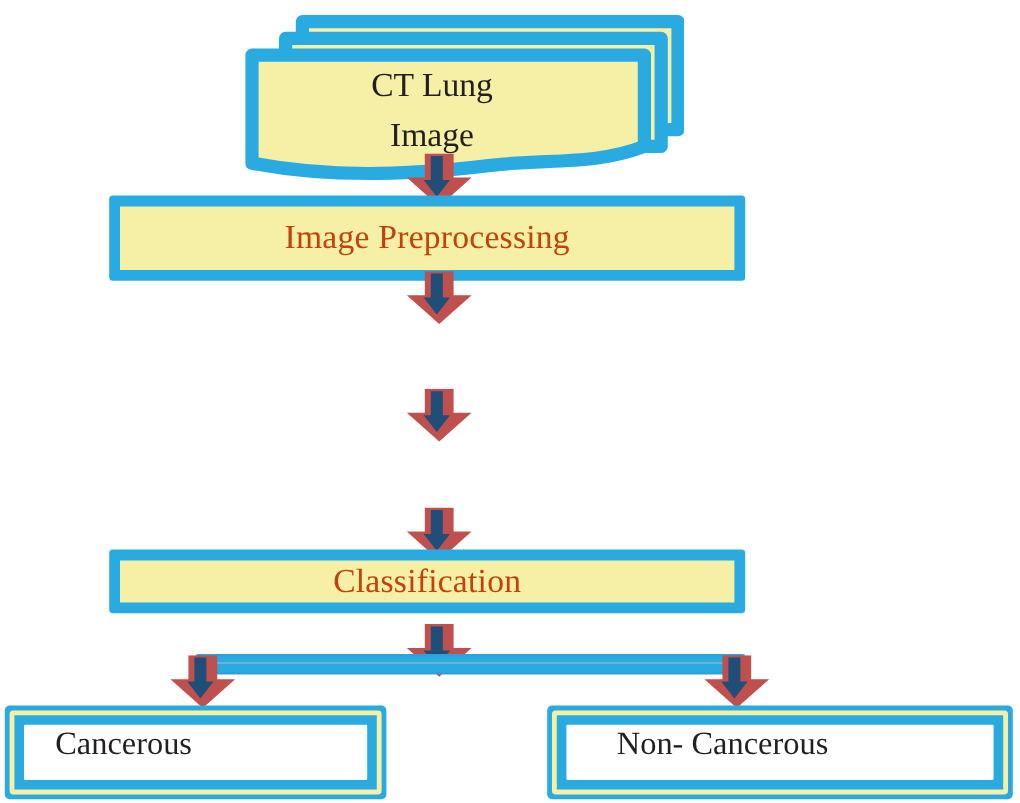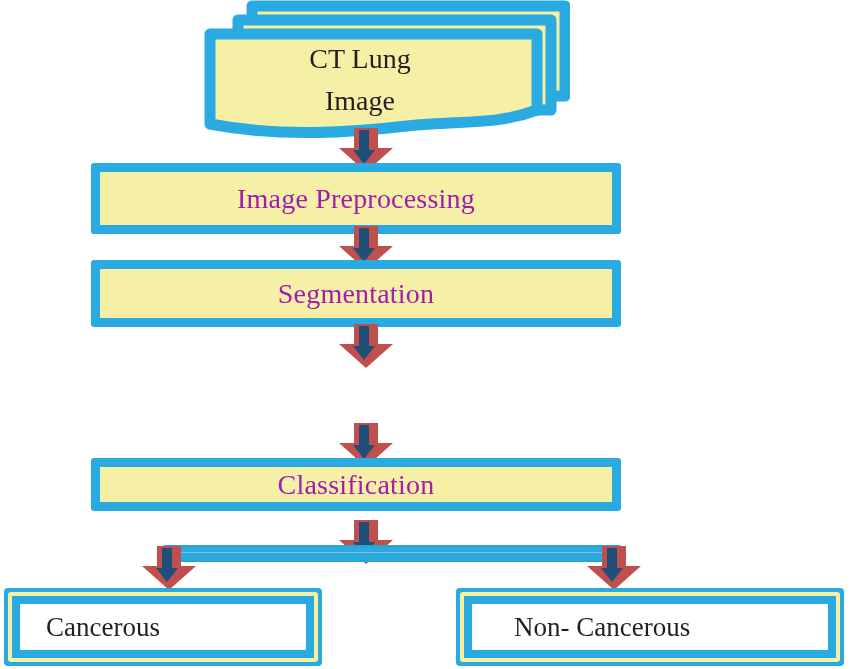--- a/index.html
+++ b/index.html
@@ -30,21 +30,21 @@
     background: #F6EFA6;
     border: 9px solid #29ABE2;
     border-radius: 3px;
     display: flex;
     align-items: center;
     justify-content: center;
   }
   .proc-label {
     font-family: "Liberation Serif", "DejaVu Serif", serif;
     font-size: 28px;
-    color: #a21caf;
+    color: #c2410c;
     letter-spacing: 0.2px;
     white-space: nowrap;
   }
 
   .box-preprocessing { left: 91px;  top: 163px; width: 530px; height: 71px; }
   .box-segmentation  { left: 91px;  top: 260px; width: 530px; height: 67px; }
   .box-features      { left: 91px;  top: 362px; width: 530px; height: 67px; }
   .box-classify      { left: 91px;  top: 458px; width: 530px; height: 53px; }
 
   
@@ -84,38 +84,38 @@
     background: #29ABE2;
     padding: 8px;
   }
   .result-inner {
     box-sizing: border-box;
     width: 100%;
     height: 100%;
     background: #ffffff;
     border-radius: 1px;
     display: flex;
-    align-items: center;
+    align-items: flex-start;
   }
   .result-label {
     font-family: "Liberation Serif", "DejaVu Serif", serif;
     font-size: 27px;
     color: #231f20;
     padding-left: 26px;
     white-space: nowrap;
   }
   .box-cancerous     { left: 4px;   top: 588px; width: 318px; height: 78px; }
   .box-noncancerous  { left: 456px; top: 588px; width: 388px; height: 78px; }
   .box-noncancerous .result-label { padding-left: 42px; }
 
   
   .doc-stack {
     position: absolute;
     left: 195px;
-    top: 0px;
+    top: 12px;
     width: 375px;
     height: 140px;
   }
   .doc-stack svg { display: block; }
 
   
   .arrow {
     position: absolute;
   }
   .arrow svg { display: block; }
@@ -159,23 +159,20 @@
     <span class="proc-label">Image Preprocessing</span>
   </div>
 
   <div class="arrow arr-2">
     <svg width="60" height="45" viewBox="0 0 60 45" xmlns="http://www.w3.org/2000/svg">
       <path d="M18,0 L42,0 L42,20 L57,20 L30,44 L3,20 L18,20 Z" fill="#C0504D"></path>
       <path d="M23,2 L33,2 L33,22 L39,22 L28,36 L17,22 L23,22 Z" fill="#1F4E79"></path>
     </svg>
   </div>
 
-  <div class="proc-box box-segmentation">
-    <span class="proc-label">Segmentation</span>
-  </div>
 
   <div class="arrow arr-3">
     <svg width="60" height="45" viewBox="0 0 60 45" xmlns="http://www.w3.org/2000/svg">
       <path d="M18,0 L42,0 L42,20 L57,20 L30,44 L3,20 L18,20 Z" fill="#C0504D"></path>
       <path d="M23,2 L33,2 L33,22 L39,22 L28,36 L17,22 L23,22 Z" fill="#1F4E79"></path>
     </svg>
   </div>
 
 
   <div class="arrow arr-4">

